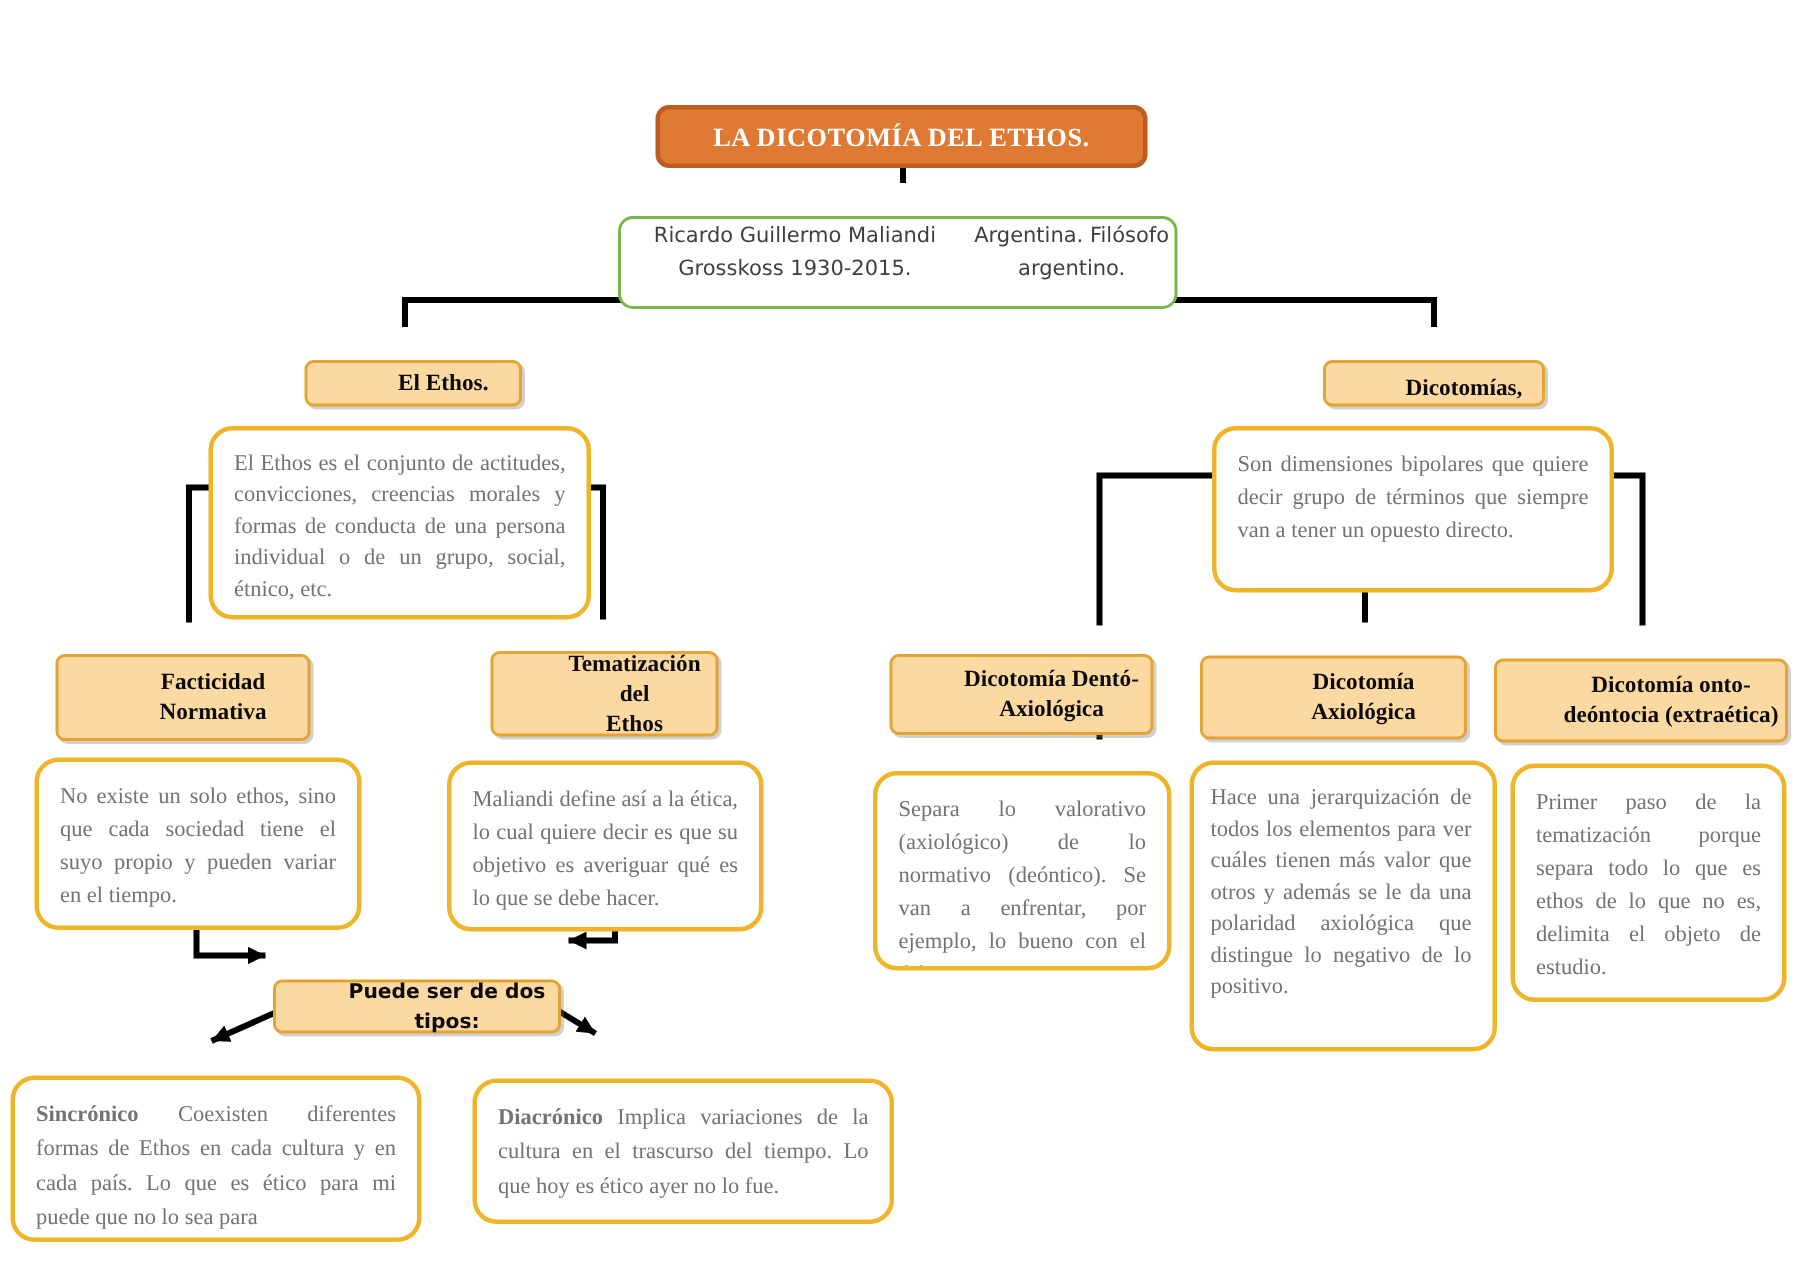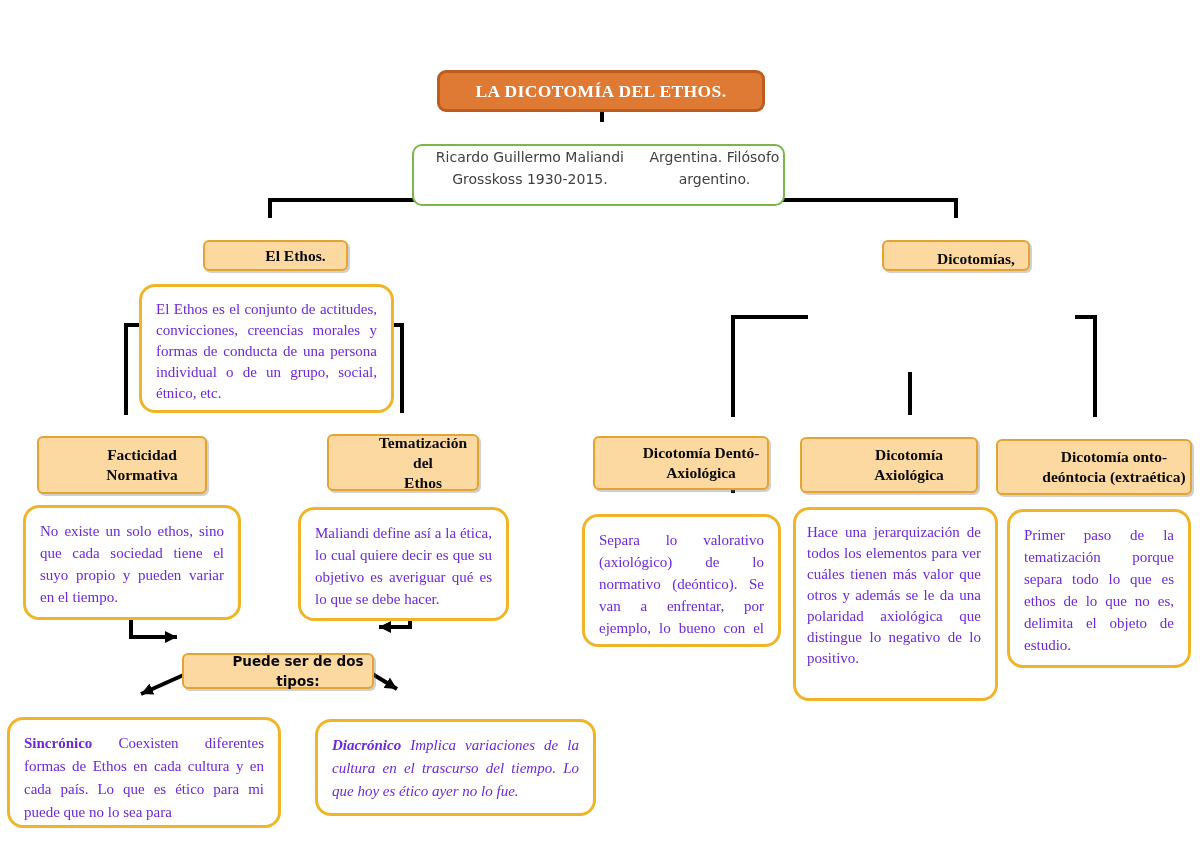--- a/index.html
+++ b/index.html
@@ -28,21 +28,21 @@
     background:#FCD9A0;border:2px solid #E3A434;border-radius:6px;
     color:#0a0a0a;font-weight:bold;font-size:15.5px;text-align:center;
     display:flex;flex-direction:column;justify-content:center;line-height:20px;
     box-shadow:2px 2px 0 rgba(120,120,120,.35);
     padding-left:40px;
   }
   .label-box.sans{font-family:"DejaVu Sans",sans-serif;font-size:13.5px;}
   
   .desc-box{
     background:#ffffff;border:3px solid #F0B428;border-radius:16px;
-    color:#6d28d9;font-size:15px;line-height:22px;text-align:justify;
+    color:#737373;font-size:15px;line-height:22px;text-align:justify;
     padding:12px 14px;overflow:hidden;
   }
   .desc-box p{margin:0;}
   .desc-box .lead{font-weight:bold;}
   .tight{line-height:21px;}
 </style>
 </head>
 <body>
 
 <div id="canvas">
@@ -109,26 +109,29 @@
   </div>
 
   <div class="node label-box sans" style="left:182px;top:631px;width:192px;height:36px;">
     <span>Puede ser de dos tipos:</span>
   </div>
 
   <div class="node desc-box" style="left:7px;top:695px;width:274px;height:111px;line-height:23px;">
     <p><span class="lead">Sincrónico</span> <span>Coexisten diferentes formas de Ethos en cada cultura y en cada país. Lo que es ético para mi puede que no lo sea para</span></p>
   </div>
 
-  <div class="node desc-box" style="left:315px;top:697px;width:281px;height:97px;line-height:23px;font-style:italic;">
+  <div class="node desc-box" style="left:315px;top:697px;width:281px;height:97px;line-height:23px;">
     <p><span class="lead">Diacrónico</span> <span>Implica variaciones de la cultura en el trascurso del tiempo. Lo que hoy es ético ayer no lo fue.</span></p>
   </div>
 
   <div class="node label-box" style="left:882px;top:218px;width:148px;height:31px;justify-content:flex-end;">
     <span>Dicotomías,</span>
+  </div>
+  <div class="node desc-box" style="left:808px;top:262px;width:268px;height:111px;">
+    <p>Son dimensiones bipolares que quiere decir grupo de términos que siempre van a tener un opuesto directo.</p>
   </div>
 
   <div class="node label-box" style="left:593px;top:414px;width:176px;height:54px;">
     <span>Dicotomía Dentó-</span>
     <span>Axiológica</span>
   </div>
   <div class="node desc-box" style="left:582px;top:492px;width:199px;height:133px;">
     <p>Separa lo valorativo (axiológico) de lo normativo (deóntico). Se van a enfrentar, por ejemplo, lo bueno con el deber.</p>
   </div>
 

